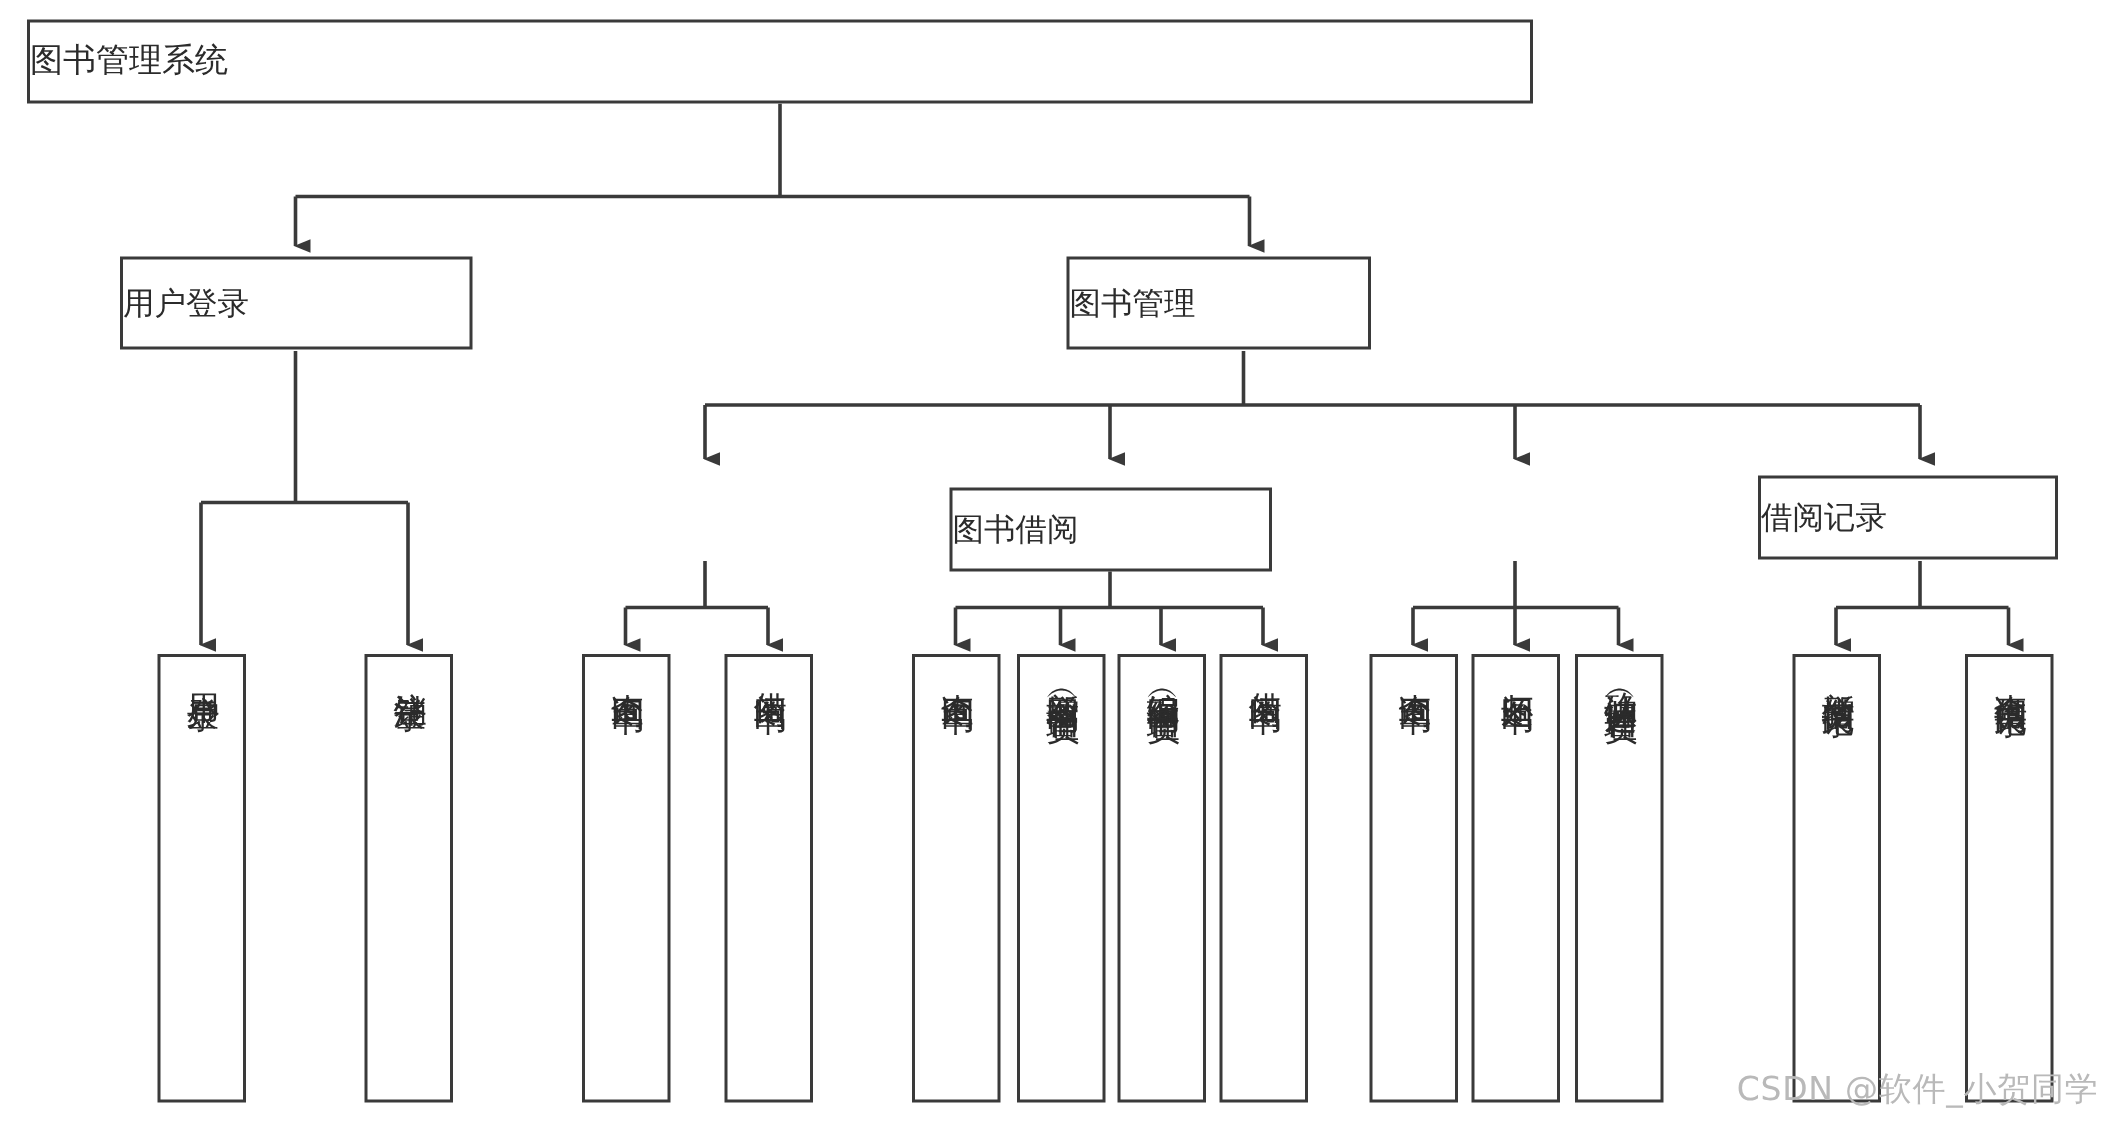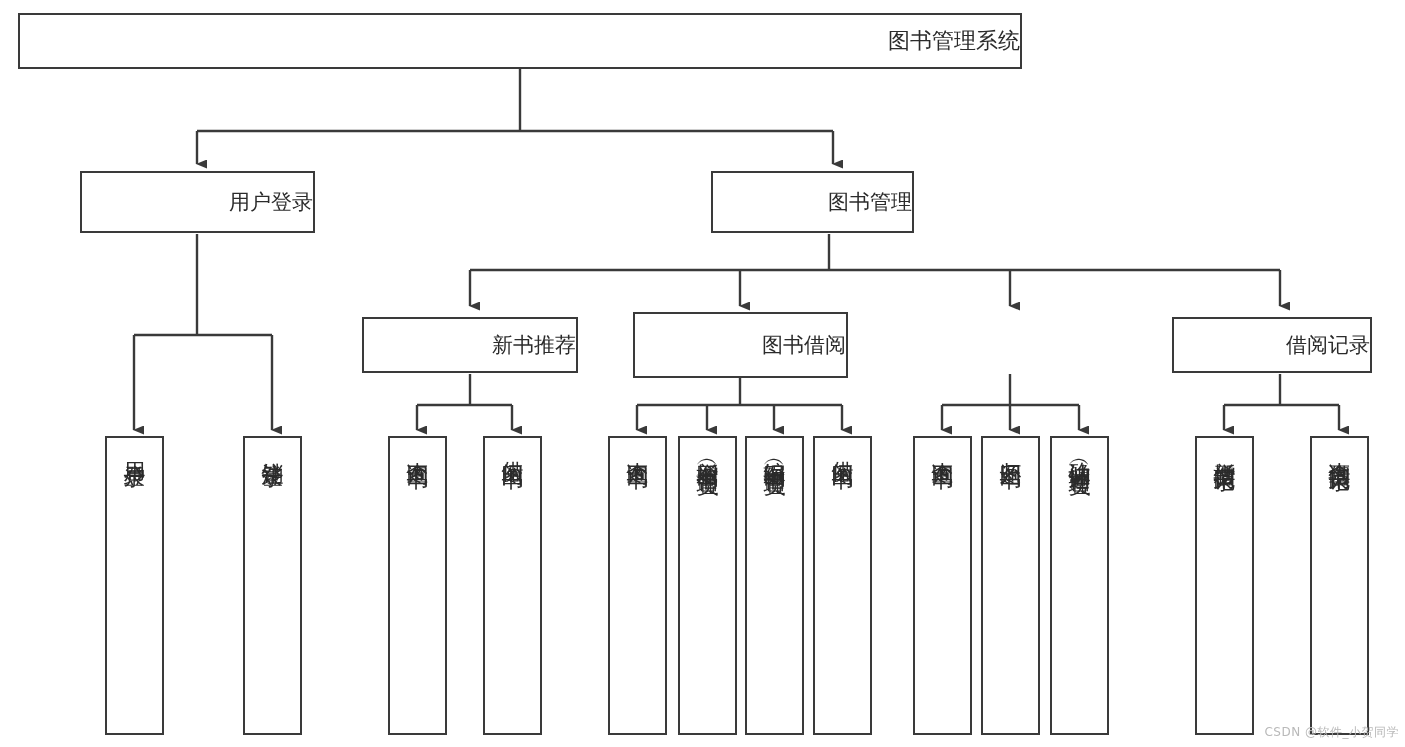--- a/index.html
+++ b/index.html
@@ -26,21 +26,21 @@
     height: 747px;
     pointer-events: none;
   }
   .node {
     position: absolute;
     box-sizing: border-box;
     background: #ffffff;
     border: 2px solid #3a3a3a;
     display: flex;
     align-items: center;
-    justify-content: flex-end;
+    justify-content: flex-start;
     color: #2b2b2b;
   }
   .node-label {
     display: block;
     text-align: center;
     line-height: 1.18;
     white-space: nowrap;
   }
   .node.horizontal .node-label {
     font-size: 21px;
@@ -58,21 +58,21 @@
     text-orientation: upright;
     font-size: 22px;
     letter-spacing: 2px;
     line-height: 1;
     white-space: nowrap;
   }
   #watermark {
     position: absolute;
     right: 6px;
     bottom: 6px;
-    font-size: 12px;
+    font-size: 22px;
     color: #b9b9b9;
     letter-spacing: 0.5px;
     white-space: nowrap;
     user-select: none;
   }
 </style>
 </head>
 <body>
 
 <div id="diagram-root">
@@ -131,24 +131,21 @@
     <span class="node-label">图书管理系统</span>
   </div>
 
   <div class="node horizontal" style="left:80px; top:171px; width:235px; height:62px;">
     <span class="node-label">用户登录</span>
   </div>
   <div class="node horizontal" style="left:711px; top:171px; width:203px; height:62px;">
     <span class="node-label">图书管理</span>
   </div>
 
-  <div class="node horizontal" style="left:362px; top:317px; width:216px; height:56px;">
-    <span class="node-label">新书推荐</span>
-  </div>
-  <div class="node horizontal" style="left:633px; top:312px; width:215px; height:66px;">
+  <div class="node horizontal" style="left:633px; top:325px; width:215px; height:56px;">
     <span class="node-label">图书借阅</span>
   </div>
   <div class="node horizontal" style="left:1172px; top:317px; width:200px; height:56px;">
     <span class="node-label">借阅记录</span>
   </div>
 
   <div class="node vertical" style="left:105px; top:436px; width:59px; height:299px;">
     <span class="node-label">用户登录</span>
   </div>
   <div class="node vertical" style="left:243px; top:436px; width:59px; height:299px;">

